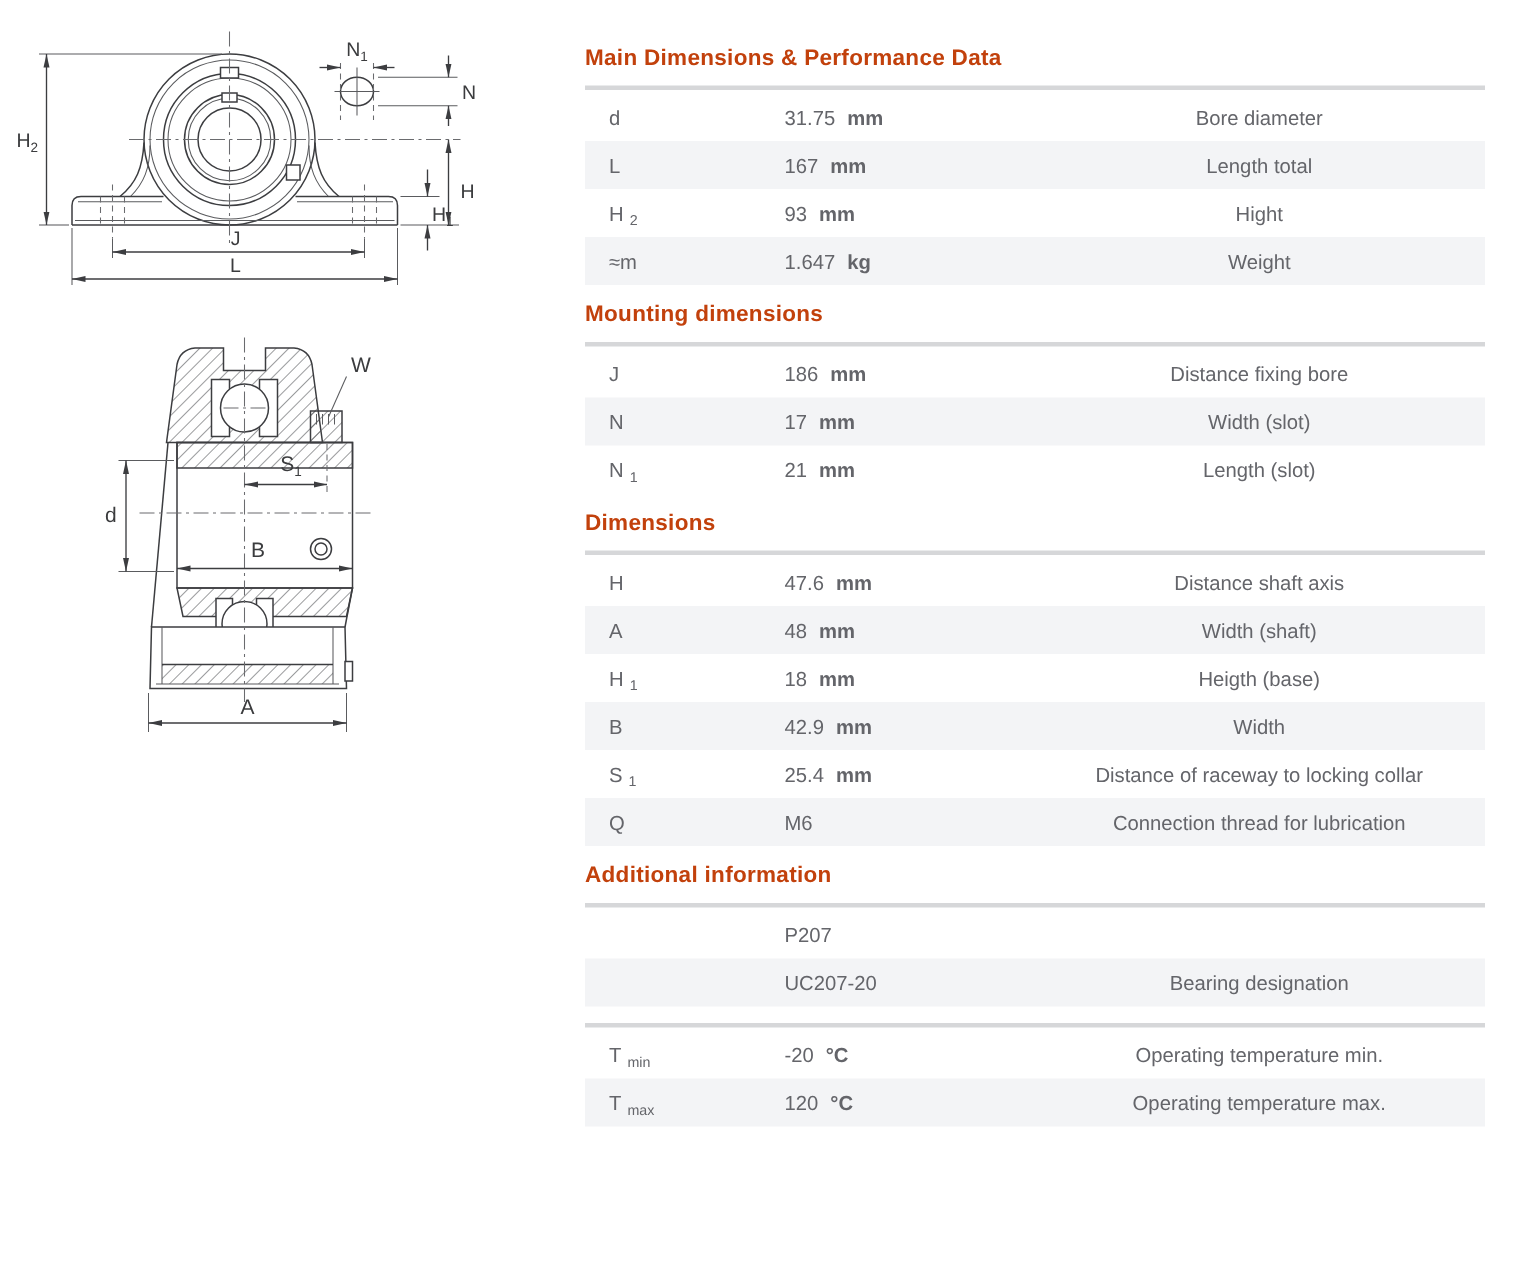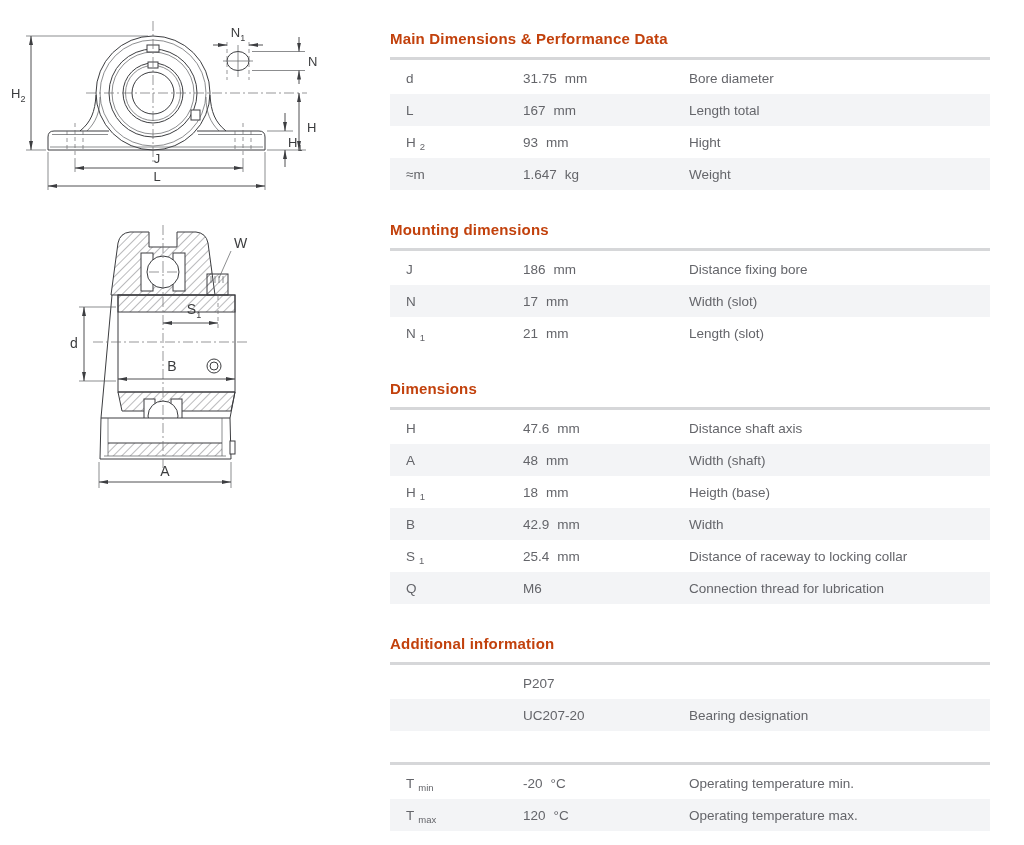--- a/index.html
+++ b/index.html
@@ -13,30 +13,30 @@
   svg .ssub{font-size:9px;}
   .ln{stroke:#3c3d40;stroke-width:1;fill:none;}
   .thin{stroke:#5a5b5e;stroke-width:0.7;fill:none;}
   .cl{stroke:#6a6b6e;stroke-width:0.7;fill:none;stroke-dasharray:10 3 2 3;}
   .dsh{stroke:#6a6b6e;stroke-width:0.7;fill:none;stroke-dasharray:4 3;}
   .dim{stroke:#3c3d40;stroke-width:0.9;fill:none;}
   .wfill{fill:#ffffff;}
   .hfill{fill:url(#hatch);}
   
   .specs{position:absolute;left:390px;top:30px;width:600px;}
-  .spec-section{margin-top:31px;}
+  .spec-section{margin-top:11px;}
   .spec-section:first-child{margin-top:0;}
   .section-title{font-size:15px;line-height:18px;font-weight:bold;color:#c2410c;letter-spacing:.2px;}
   .rule{height:3px;background:#d6d7d9;margin-top:9px;margin-bottom:2px;}
   .row{display:flex;align-items:center;height:32px;font-size:13.5px;color:#64656a;}
   .row.striped{background:#f3f4f6;}
   .col-sym{width:117px;padding-left:16px;flex:none;}
   .col-val{width:166px;flex:none;display:flex;align-items:flex-start;}
-  .col-desc{flex:1;}
-  .unit{margin-left:8px;}
+  .col-desc{flex:1;text-align:center;}
+  .unit{margin-left:8px;font-weight:bold;}
   .sub{font-size:9.5px;position:relative;top:3px;margin-left:4px;}
 </style>
 </head>
 <body>
 
 <div class="drawing-wrap">
 <svg width="360" height="520" viewBox="0 0 360 520">
   <defs>
     <pattern id="hatch" width="6" height="6" patternUnits="userSpaceOnUse" patternTransform="rotate(45)">
       <line x1="0" y1="0" x2="0" y2="6" stroke="#55565a" stroke-width="0.8"></line>

